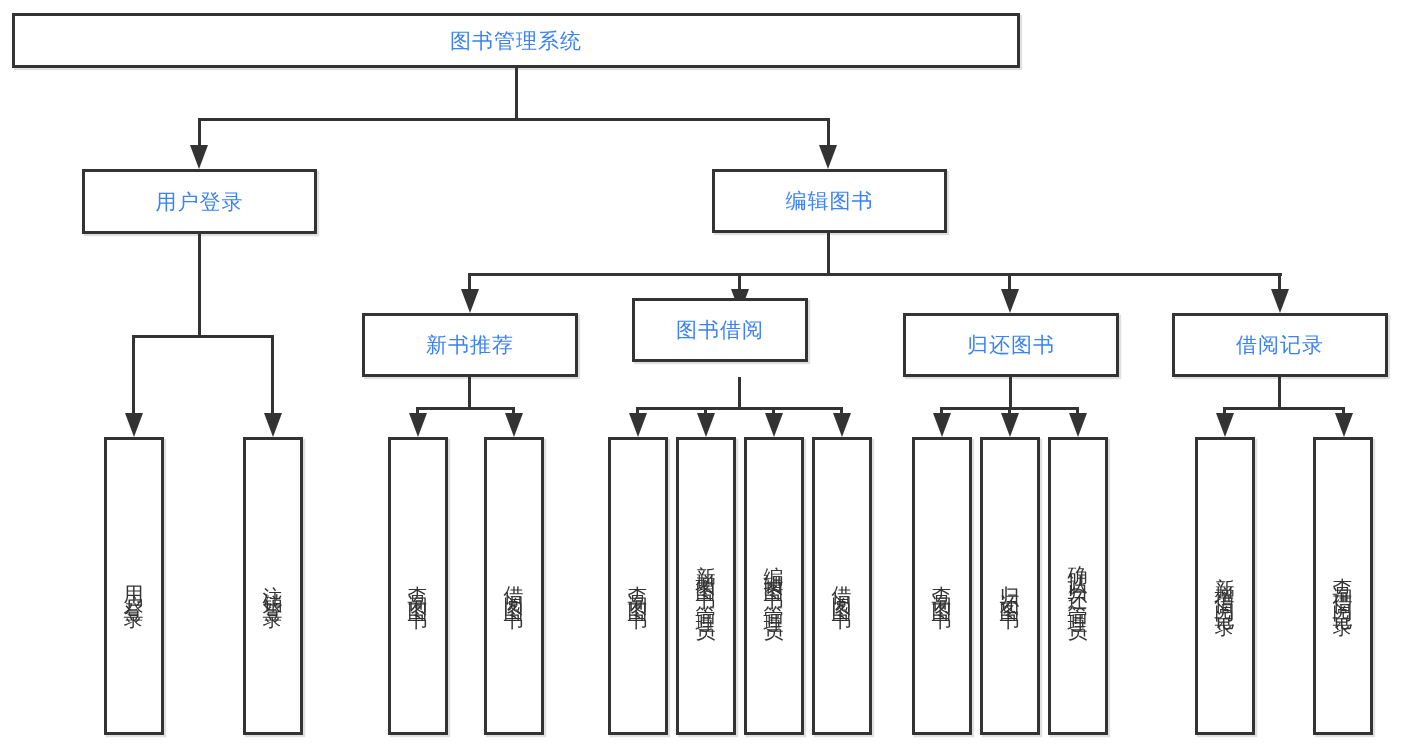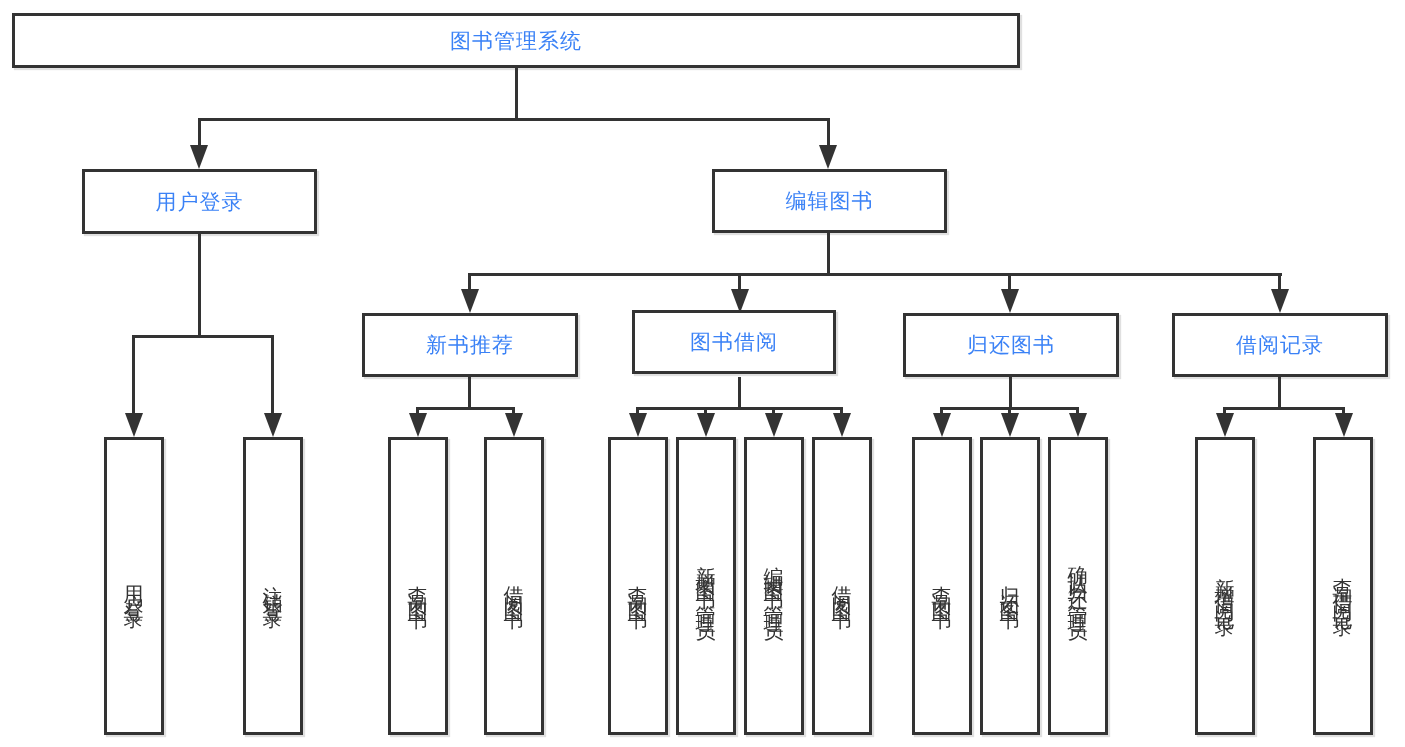--- a/index.html
+++ b/index.html
@@ -93,21 +93,21 @@
   <div class="vline" style="left:738px; top:273px; height:20px;"></div>
   <div class="arrowhead" style="left:731px; top:289px;"></div>
   <div class="vline" style="left:1008px; top:273px; height:20px;"></div>
   <div class="arrowhead" style="left:1001px; top:289px;"></div>
   <div class="vline" style="left:1278px; top:273px; height:20px;"></div>
   <div class="arrowhead" style="left:1271px; top:289px;"></div>
 
   <div class="box" style="left:362px; top:313px; width:216px; height:64px;align-items:center;">
     <span class="hlabel">新书推荐</span>
   </div>
-  <div class="box" style="left:632px; top:310px; width:204px; height:64px;">
+  <div class="box" style="left:632px; top:298px; width:176px; height:64px;">
     <span class="hlabel">图书借阅</span>
   </div>
   <div class="box" style="left:903px; top:313px; width:216px; height:64px;">
     <span class="hlabel">归还图书</span>
   </div>
   <div class="box" style="left:1172px; top:313px; width:216px; height:64px;">
     <span class="hlabel">借阅记录</span>
   </div>
 
   <div class="vline" style="left:468px; top:377px; height:30px;"></div>

